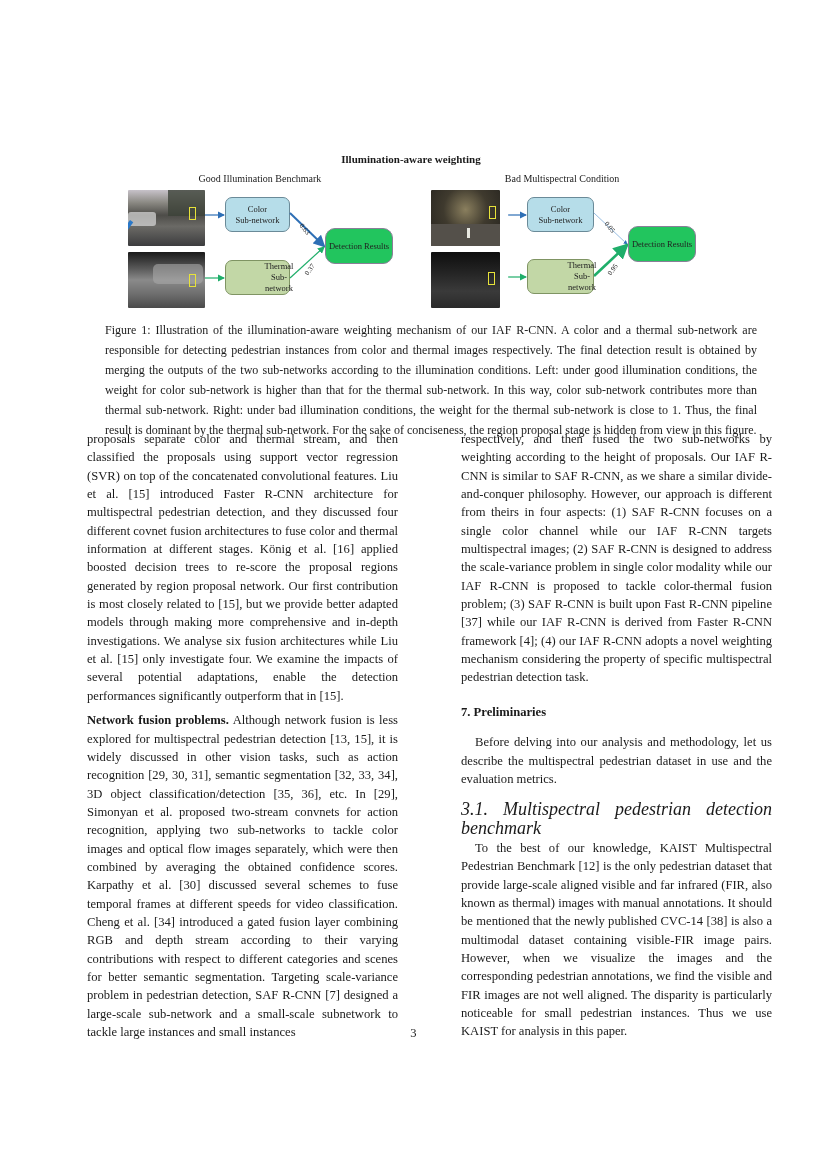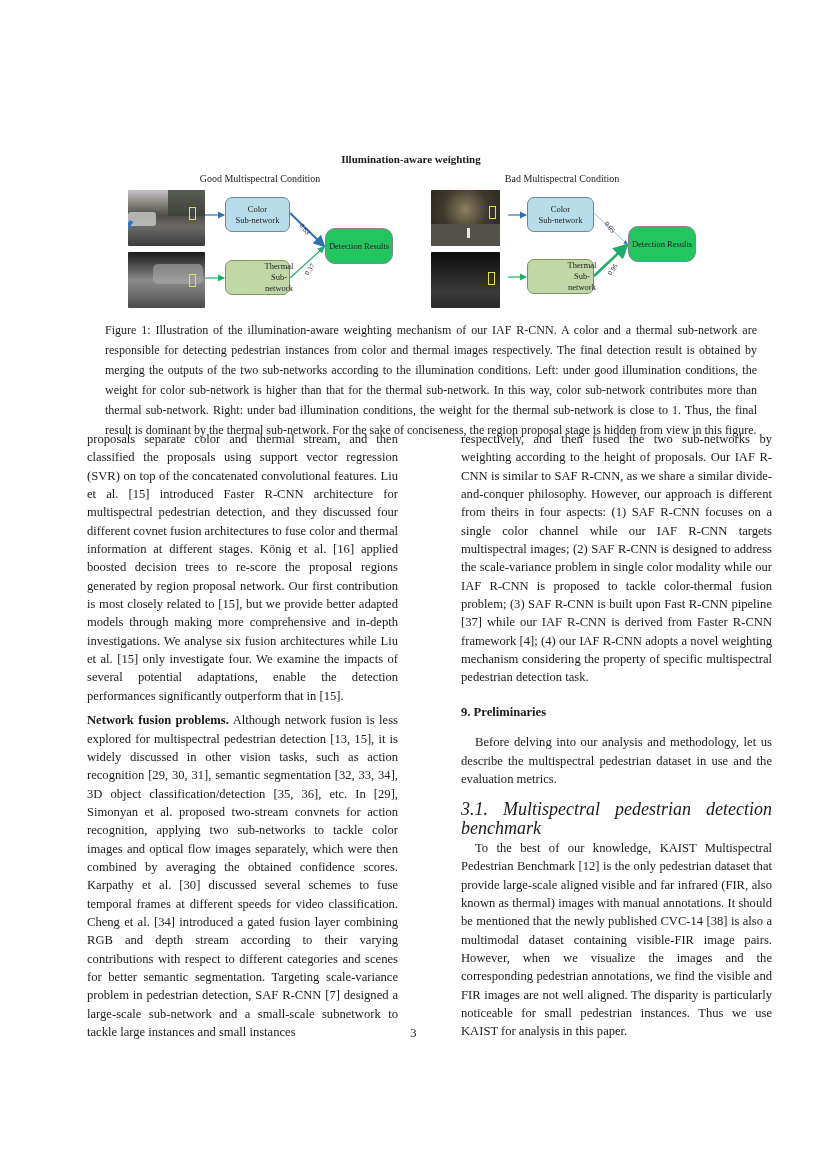--- a/index.html
+++ b/index.html
@@ -25,21 +25,21 @@
   .subsec { font-style:italic; font-size:18px; }
   .pagenum { left:0; width:827px; top:1026px; text-align:center; font-size:12.6px; }
   b { font-weight:bold; }
 </style>
 </head>
 <body>
 
 <div class="abs fig-title">Illumination-aware weighting</div>
 
 <div>
-  <div class="abs cond" style="left:160px;width:200px;top:173px;">Good Multispectral Condition</div>
+  <div class="abs cond" style="left:160px;width:200px;top:173px;">Good Illumination Benchmark</div>
 
   <div class="abs photo" style="left:128px;top:190px;width:77px;height:56px;background:linear-gradient(180deg,#c7c2c9 0%,#8c8a84 22%,#4d4c48 45%,#6b6a66 65%,#3c3c3e 100%);">
     <div class="abs" style="left:0;top:22px;width:28px;height:14px;background:#dcdcdc;opacity:.7;border-radius:3px;"></div>
     <div class="abs" style="left:2px;top:30px;width:4px;height:30px;background:#2a78c8;transform:rotate(35deg);transform-origin:top left;"></div>
     <div class="abs" style="left:40px;top:0;width:37px;height:26px;background:#3c4238;opacity:.8;"></div>
     <div class="bbox" style="left:61px;top:17px;"></div>
   </div>
 
   <div class="abs photo" style="left:128px;top:252px;width:77px;height:56px;background:linear-gradient(180deg,#1a1a1a 0%,#5a5a5a 30%,#8a8a8a 50%,#6e6e6e 75%,#4a4a4a 100%);">
     <div class="abs" style="left:25px;top:12px;width:50px;height:20px;background:#a8a8a8;opacity:.6;border-radius:5px;"></div>
@@ -103,19 +103,19 @@
 
 <div class="abs caption">Figure 1: Illustration of the illumination-aware weighting mechanism of our IAF R-CNN. A color and a thermal sub-network are responsible for detecting pedestrian instances from color and thermal images respectively. The final detection result is obtained by merging the outputs of the two sub-networks according to the illumination conditions. Left: under good illumination conditions, the weight for color sub-network is higher than that for the thermal sub-network. In this way, color sub-network contributes more than thermal sub-network. Right: under bad illumination conditions, the weight for the thermal sub-network is close to 1. Thus, the final result is dominant by the thermal sub-network. For the sake of conciseness, the region proposal stage is hidden from view in this figure.</div>
 
 <div class="abs col" style="left:87px;top:430px;">
   <p>proposals separate color and thermal stream, and then classified the proposals using support vector regression (SVR) on top of the concatenated convolutional features. Liu et al. [15] introduced Faster R-CNN architecture for multispectral pedestrian detection, and they discussed four different covnet fusion architectures to fuse color and thermal information at different stages. König et al. [16] applied boosted decision trees to re-score the proposal regions generated by region proposal network. Our first contribution is most closely related to [15], but we provide better adapted models through making more comprehensive and in-depth investigations. We analyse six fusion architectures while Liu et al. [15] only investigate four. We examine the impacts of several potential adaptations, enable the detection performances significantly outperform that in [15].</p>
   <p style="margin-top:6px;"><b>Network fusion problems.</b> <span>Although network fusion is less explored for multispectral pedestrian detection [13, 15], it is widely discussed in other vision tasks, such as action recognition [29, 30, 31], semantic segmentation [32, 33, 34], 3D object classification/detection [35, 36], etc. In [29], Simonyan et al. proposed two-stream convnets for action recognition, applying two sub-networks to tackle color images and optical flow images separately, which were then combined by averaging the obtained confidence scores. Karpathy et al. [30] discussed several schemes to fuse temporal frames at different speeds for video classification. Cheng et al. [34] introduced a gated fusion layer combining RGB and depth stream according to their varying contributions with respect to different categories and scenes for better semantic segmentation. Targeting scale-variance problem in pedestrian detection, SAF R-CNN [7] designed a large-scale sub-network and a small-scale subnetwork to tackle large instances and small instances</span></p>
 </div>
 
 <div class="abs col" style="left:429px;top:430px;margin-left:32px;">
   <p>respectively, and then fused the two sub-networks by weighting according to the height of proposals. Our IAF R-CNN is similar to SAF R-CNN, as we share a similar divide-and-conquer philosophy. However, our approach is different from theirs in four aspects: (1) SAF R-CNN focuses on a single color channel while our IAF R-CNN targets multispectral images; (2) SAF R-CNN is designed to address the scale-variance problem in single color modality while our IAF R-CNN is proposed to tackle color-thermal fusion problem; (3) SAF R-CNN is built upon Fast R-CNN pipeline [37] while our IAF R-CNN is derived from Faster R-CNN framework [4]; (4) our IAF R-CNN adopts a novel weighting mechanism considering the property of specific multispectral pedestrian detection task.</p>
-  <div class="sec" style="margin-top:16px;">9. Preliminaries</div>
+  <div class="sec" style="margin-top:16px;">7. Preliminaries</div>
   <p class="indent" style="margin-top:12px;">Before delving into our analysis and methodology, let us describe the multispectral pedestrian dataset in use and the evaluation metrics.</p>
   <div class="subsec" style="margin-top:12px;">3.1. Multispectral pedestrian detection benchmark</div>
   <p class="indent" style="margin-top:2px;">To the best of our knowledge, KAIST Multispectral Pedestrian Benchmark [12] is the only pedestrian dataset that provide large-scale aligned visible and far infrared (FIR, also known as thermal) images with manual annotations. It should be mentioned that the newly published CVC-14 [38] is also a multimodal dataset containing visible-FIR image pairs. However, when we visualize the images and the corresponding pedestrian annotations, we find the visible and FIR images are not well aligned. The disparity is particularly noticeable for small pedestrian instances. Thus we use KAIST for analysis in this paper.</p>
 </div>
 
 <div class="abs pagenum">3</div>
 
 </body></html>

